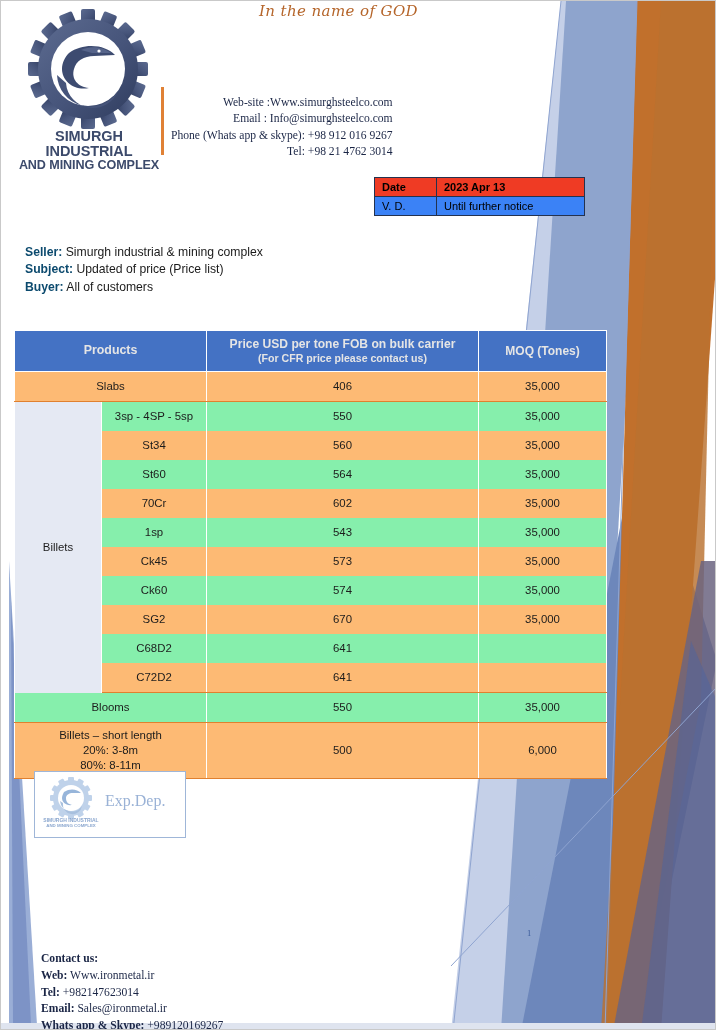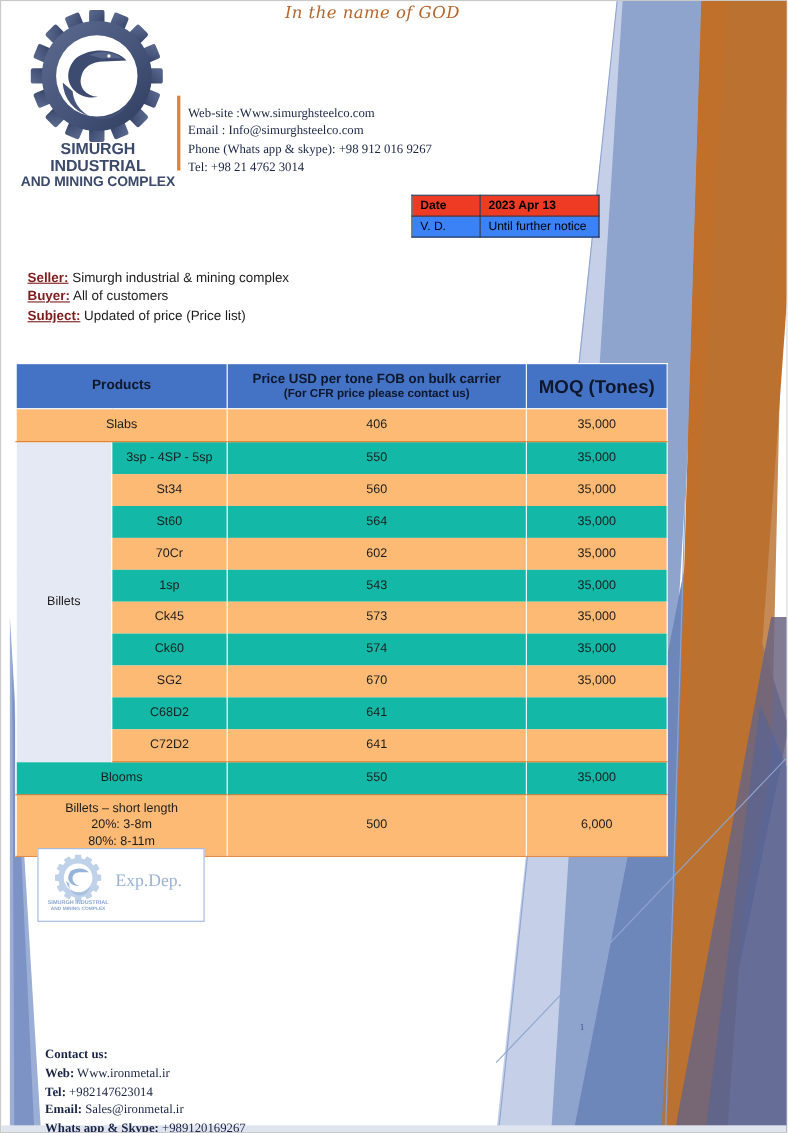--- a/index.html
+++ b/index.html
@@ -73,103 +73,104 @@
     background: #e08135;
   }
   .contact-head {
     position: absolute;
     left: 170px; top: 94px;
     font-family: "Liberation Serif", serif;
     font-size: 11.6px;
     color: #1a2545;
     line-height: 1.42;
     white-space: nowrap;
+    text-align: right;
   }
 
   
   .date-table {
     position: absolute;
     left: 373px; top: 176px;
     z-index: 5;
     border-collapse: collapse;
     font-family: "Liberation Sans", sans-serif;
   }
   .date-table td {
     border: 1px solid #24324f;
     font-size: 11px;
     padding: 3px 7px;
     height: 15px;
     box-sizing: border-box;
   }
   .date-table .c-label { width: 62px; }
-  .date-table .c-value { width: 108px; }
+  .date-table .c-value { width: 148px; }
   .date-table tr.r-date td {
     background: #ef3b24;
     color: #000000;
     font-weight: bold;
   }
   .date-table tr.r-vd td {
     background: #3b82f6;
     color: #000000;
   }
 
   
   .parties {
     position: absolute;
     left: 24px; top: 243px;
     z-index: 5;
     font-size: 12.2px;
     color: #1b1b1b;
     line-height: 1.42;
     white-space: nowrap;
   }
-  .parties b { color: #7f1d1d; text-decoration: underline; }
+  .parties b { color: #0c4a6e; }
 
   
   .price-table {
     position: absolute;
     left: 13px; top: 329px;
     width: 592px;
     z-index: 5;
     border-collapse: collapse;
     table-layout: fixed;
     font-size: 11.4px;
     color: #1c1c1c;
     background: #ffffff;
   }
   .price-table col.c-prod  { width: 87px; }
   .price-table col.c-grade { width: 105px; }
   .price-table col.c-price { width: 272px; }
   .price-table col.c-moq   { width: 128px; }
 
   .price-table th {
     background: #4472c4;
-    color: #0f172a;
+    color: #e5e5e5;
     font-weight: bold;
     text-align: center;
     vertical-align: middle;
     border: 1px solid #ffffff;
     padding: 6px 4px;
     line-height: 1.24;
   }
   .price-table th.h-prod  { font-size: 12.4px; }
   .price-table th.h-price { font-size: 12.1px; margin-left: 48px; }
-  .price-table th.h-moq   { font-size: 17px; }
+  .price-table th.h-moq   { font-size: 12px; }
   .price-table th .sub    { font-size: 10.6px; display: block; }
 
   .price-table td {
     text-align: center;
     vertical-align: middle;
     border-left: 1px solid #ffffff;
     border-right: 1px solid #ffffff;
     padding: 5px 3px;
     height: 19px;
     line-height: 1.3;
   }
-  .rw-a td { background: #14b8a6; }
+  .rw-a td { background: #86efac; }
   .rw-b td { background: #fdba74; }
   td.span-cell { background: #e5e9f3; }
   tr.bot-rule td { border-bottom: 1.6px solid #e0802f; }
 
   .multi { line-height: 1.32; }
 
   
   .stamp {
     position: absolute;
     left: 33px; top: 770px;
@@ -317,24 +318,24 @@
         <td class="c-value">Until further notice</td>
       </tr>
     </tbody>
   </table>
 
   <div class="parties">
     <div>
       <b>Seller:</b><span> Simurgh industrial &amp; mining complex</span>
     </div>
     <div>
+      <b>Subject:</b><span> Updated of price (Price list)</span>
+    </div>
+    <div>
       <b>Buyer:</b><span> All of customers</span>
-    </div>
-    <div>
-      <b>Subject:</b><span> Updated of price (Price list)</span>
     </div>
   </div>
 
   <table class="price-table">
     <colgroup>
       <col class="c-prod">
         <col class="c-grade">
         <col class="c-price">
         <col class="c-moq">
     </colgroup>

